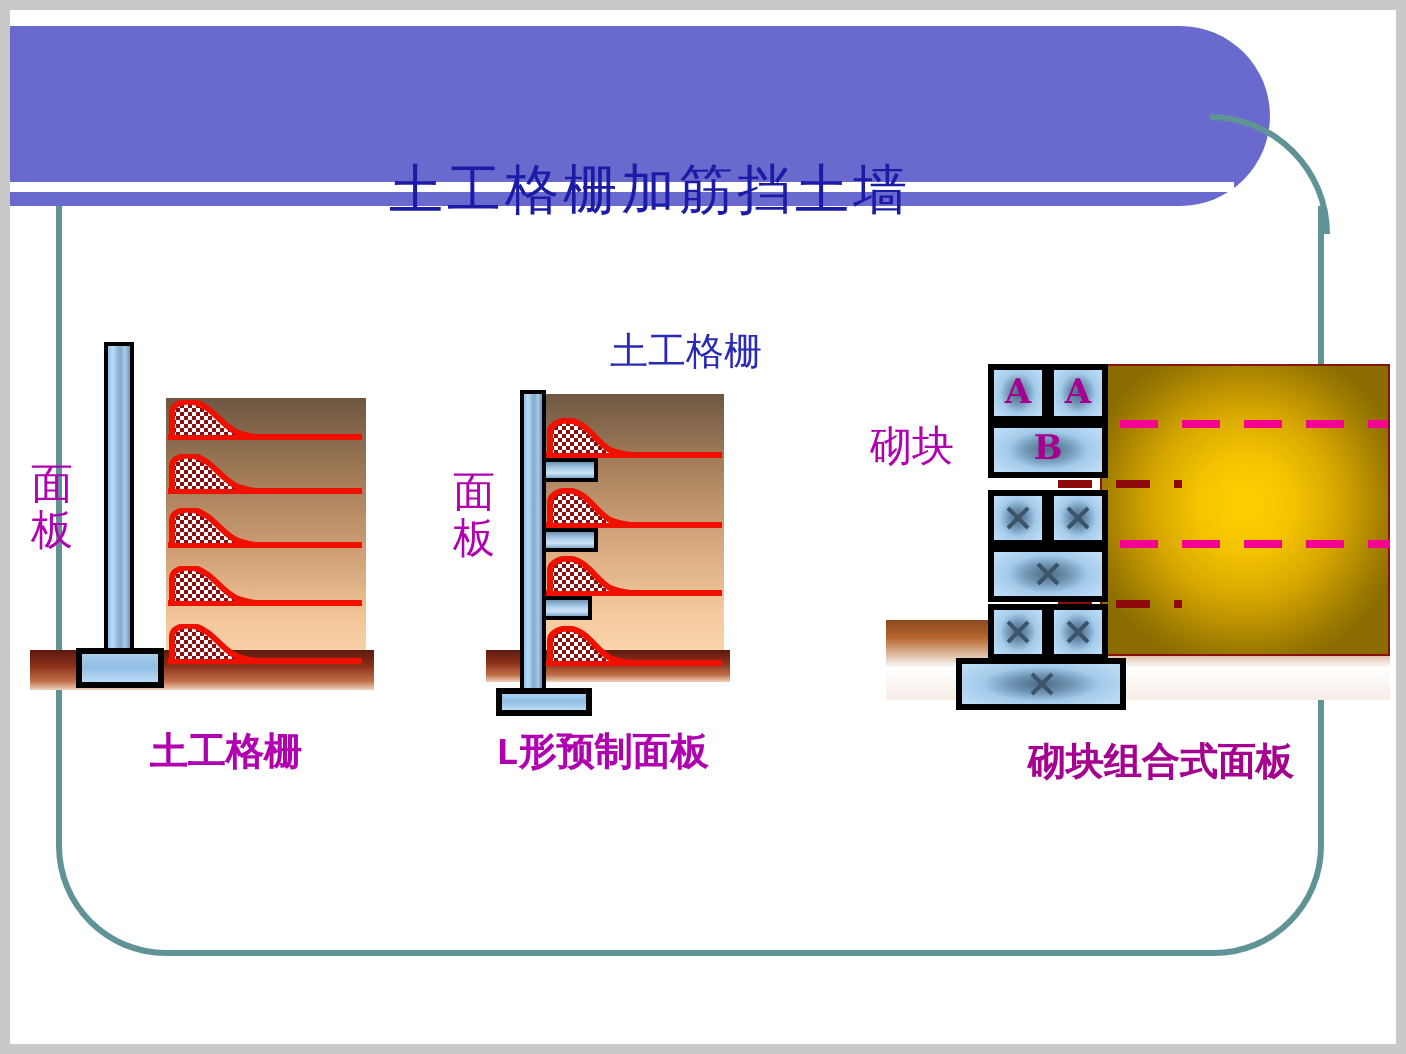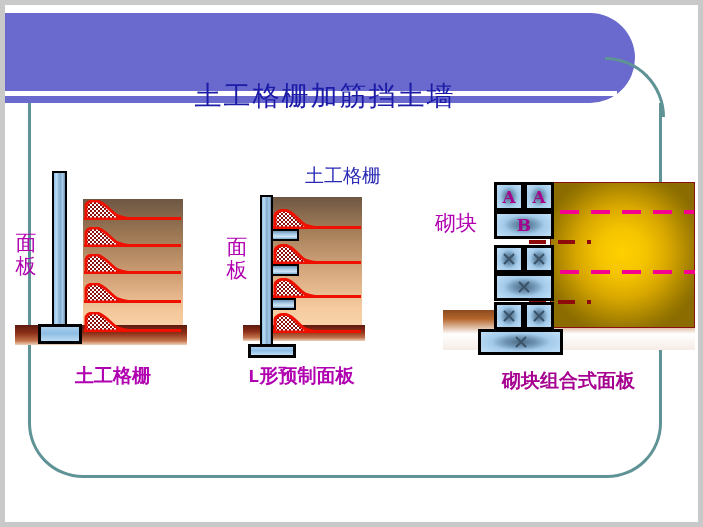--- a/index.html
+++ b/index.html
@@ -373,17 +373,17 @@
     </div>
 
     <div class="blk" style="left:489px; top:177px; width:30px; height:29px;">
       <span class="blk-label">A</span>
     </div>
     <div class="blk" style="left:519px; top:177px; width:30px; height:29px;">
       <span class="blk-label">A</span>
     </div>
 
     <div class="cn" style="left:430px; top:204px; font-size:21px; font-weight:normal;">砌块</div>
-    <div class="cn caption" style="left:497px; top:363px; color:#a5008f;">砌块组合式面板</div>
+    <div class="cn caption" style="left:509px; top:363px; color:#a5008f;">砌块组合式面板</div>
   </div>
 
  </div>
 </div>
 
 </body></html>

